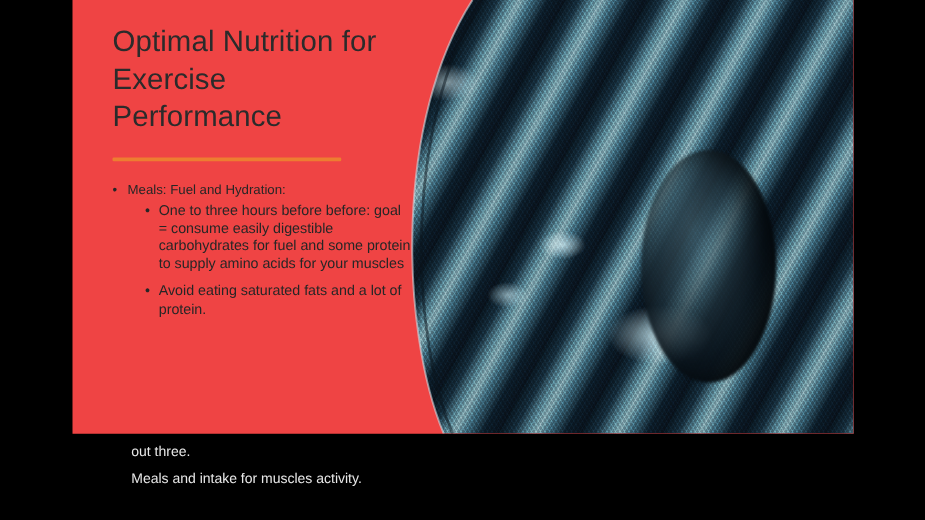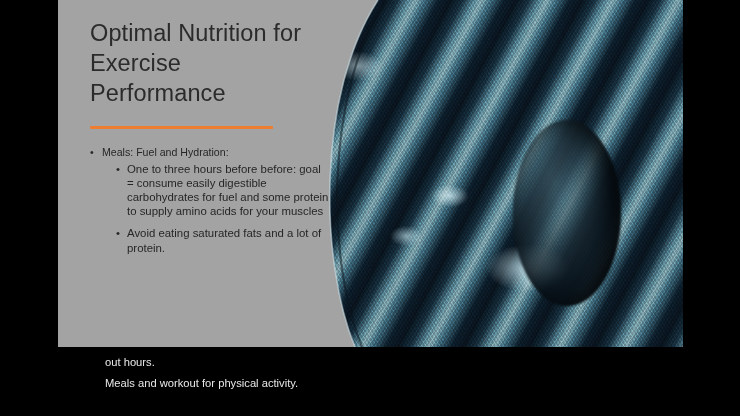--- a/index.html
+++ b/index.html
@@ -20,21 +20,21 @@
     background: #000000;
   }
 
   
   #slide {
     position: absolute;
     left: 58px;
     top: 0px;
     width: 625px;
     height: 347px;
-    background: #a3a3a3;
+    background: #ef4444;
     overflow: hidden;
   }
 
   
   #photo-wrap {
     position: absolute;
     left: 0;
     top: 0;
     width: 625px;
     height: 347px;
@@ -207,17 +207,17 @@
         <div class="lvl2">
           <span class="bullet">•</span>
           <span>Avoid eating saturated fats and a lot of protein.</span>
         </div>
       </div>
     </div>
 
   </div>
 
   <div id="caption">
-    <div class="cap-line">out hours.</div>
-    <div class="cap-line">Meals and workout for physical activity.</div>
+    <div class="cap-line">out three.</div>
+    <div class="cap-line">Meals and intake for muscles activity.</div>
   </div>
 
 </div>
 
 </body></html>

